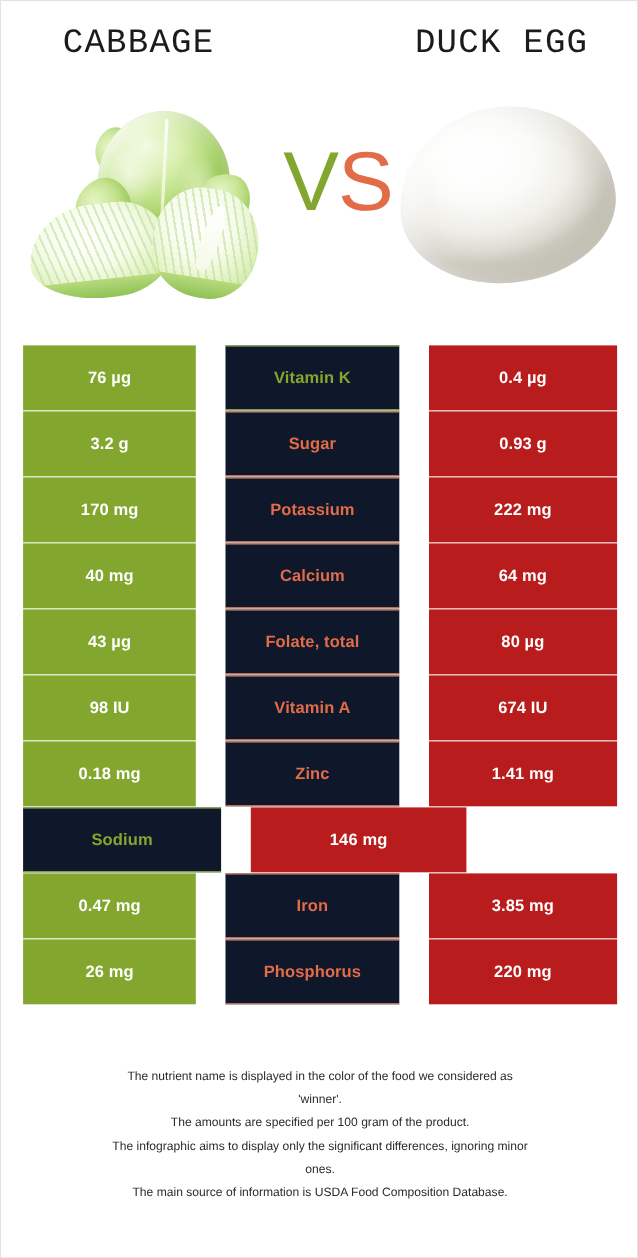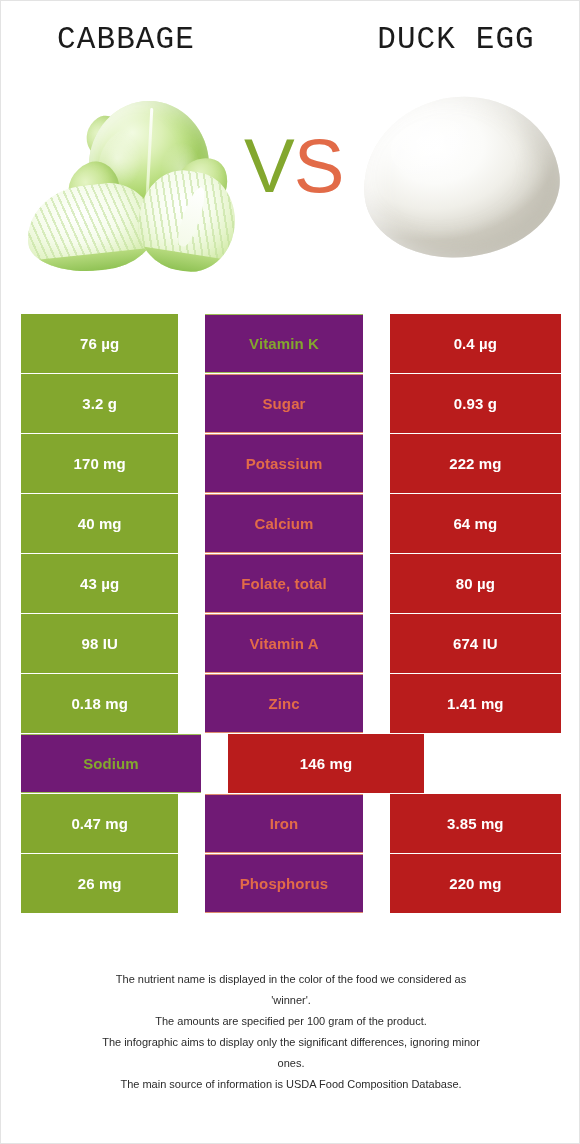--- a/index.html
+++ b/index.html
@@ -51,29 +51,29 @@
   .hero {
     position: absolute;
     top: 82px;
     left: 0;
     width: 580px;
     height: 205px;
   }
 
   .vs {
     position: absolute;
-    left: 243px;
+    left: 226px;
     top: 38px;
     width: 130px;
     height: 90px;
     font-size: 76px;
     line-height: 90px;
     font-weight: 400;
     letter-spacing: -1px;
-    text-align: left;
+    text-align: right;
     z-index: 5;
     user-select: none;
   }
   .vs .v { color: #83A72E; }
   .vs .s { color: #E26B48; }
 
   
   .cabbage {
     position: absolute;
     left: 26px;
@@ -219,21 +219,21 @@
     letter-spacing: .1px;
     -webkit-font-smoothing: antialiased;
   }
   .cell-left {
     width: 180px;
     background: #83A72E;
     color: #ffffff;
   }
   .cell-mid {
     width: 180px;
-    background: #701a75;
+    background: #0f172a;
     border-top: 1px solid transparent;
     border-bottom: 1px solid transparent;
     font-weight: 600;
   }
   .cell-right {
     width: 196px;
     background: #b91c1c;
     color: #ffffff;
   }
   .row.win-left  .cell-mid { color: #83A72E; border-color: #9dbb55; }

